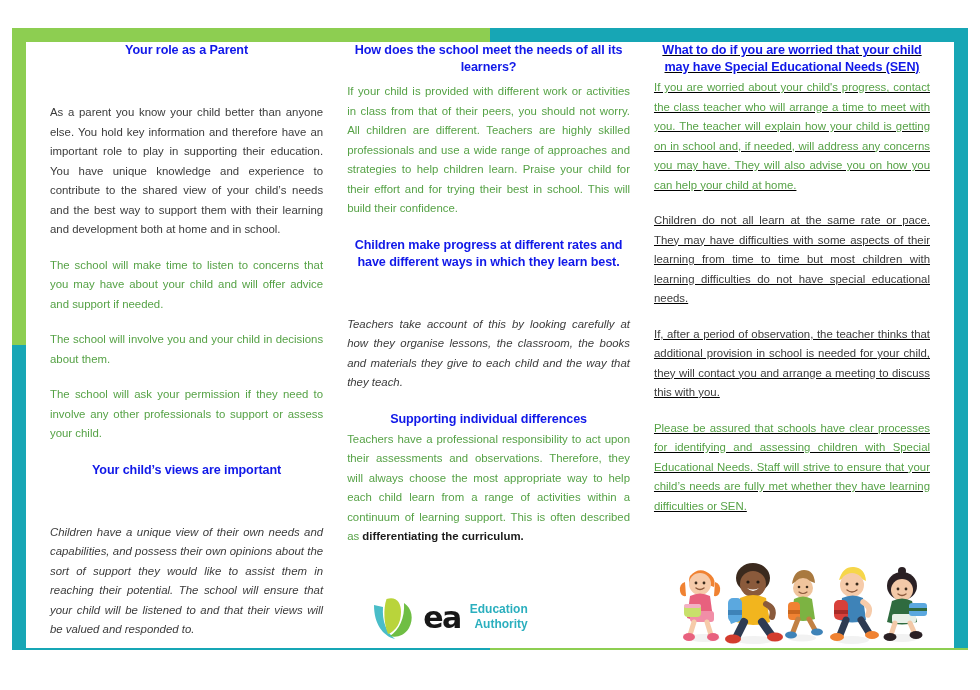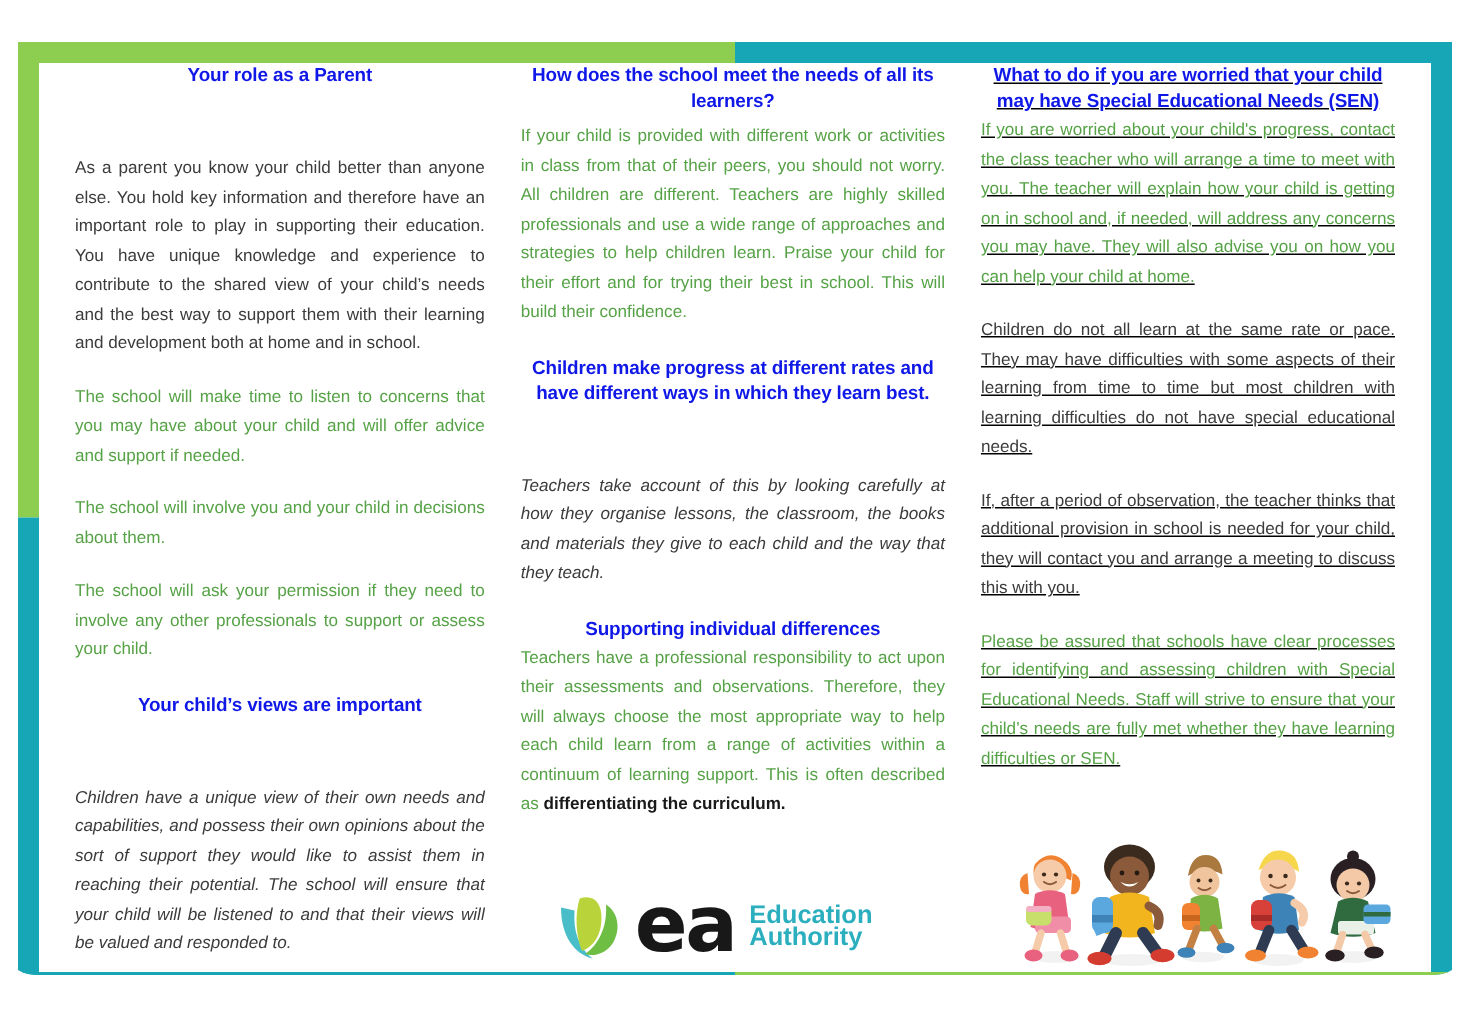--- a/index.html
+++ b/index.html
@@ -7,21 +7,20 @@
     margin: 0; padding: 0;
     width: 980px; height: 690px;
     background: #ffffff;
     font-family: "Liberation Sans", sans-serif;
   }
   #page {
     position: relative;
     width: 980px; height: 650px;
     background: #ffffff;
     overflow: hidden;
-    border-radius: 24px;
   }
 
   
   .frame { position: absolute; }
   .frame-top-left   { left: 12px;  top: 28px;  width: 478px; height: 14px; background: #8DCE51; }
   .frame-top-right  { left: 490px; top: 28px;  width: 478px; height: 14px; background: #17A6B5; }
   .frame-right      { left: 954px; top: 28px;  width: 14px;  height: 634px; background: #17A6B5; }
   .frame-bot-left   { left: 12px;  top: 648px; width: 478px; height: 14px; background: #17A6B5; }
   .frame-bot-right  { left: 490px; top: 648px; width: 478px; height: 14px; background: #8DCE51; }
   .frame-left-top   { left: 12px;  top: 28px;  width: 14px;  height: 317px; background: #8DCE51; }
@@ -72,34 +71,35 @@
 
   
   .logo-wrap {
     position: absolute;
     left: 34px; bottom: 6px;
     display: flex;
     align-items: center;
   }
   .logo-mark { width: 52px; height: 50px; flex: none; }
   .logo-ea {
-    font-size: 52px;
+    font-size: 30px;
     font-weight: bold;
     color: #181818;
     letter-spacing: -1.5px;
     line-height: 41px;
     margin-left: 2px;
     font-family: "DejaVu Sans", sans-serif;
   }
   .logo-words {
     margin-left: 9px;
     color: #2BAFBE;
-    font-size: 17px;
+    font-size: 12px;
     font-weight: bold;
     line-height: 15.5px;
+    text-align: right;
   }
 
   
   .kids {
     position: absolute;
     left: 12px; bottom: 2px;
     width: 285px; height: 90px;
   }
 </style>
 </head>

